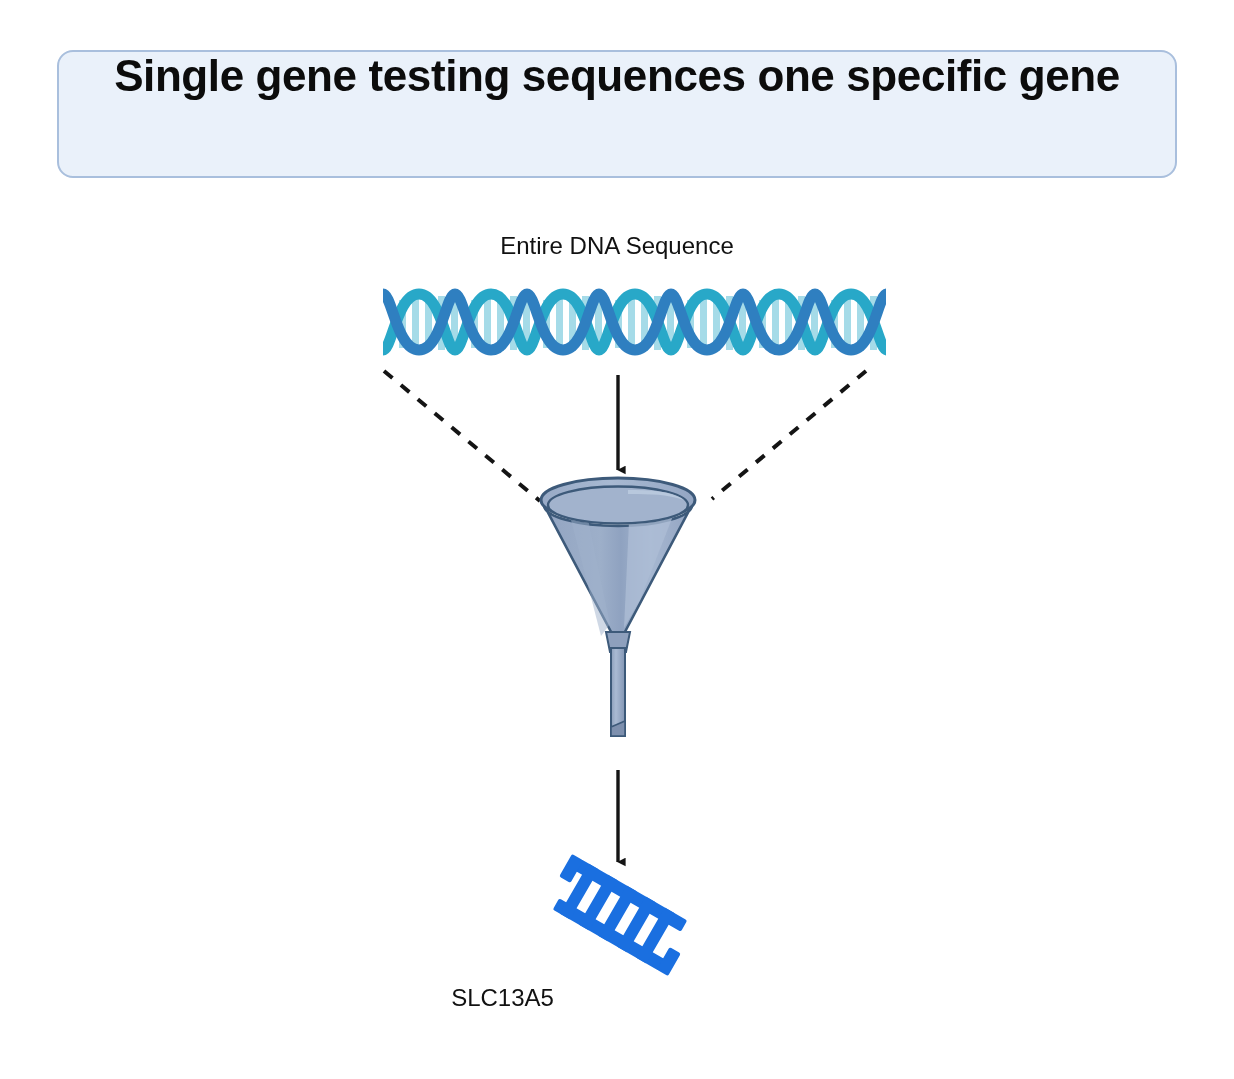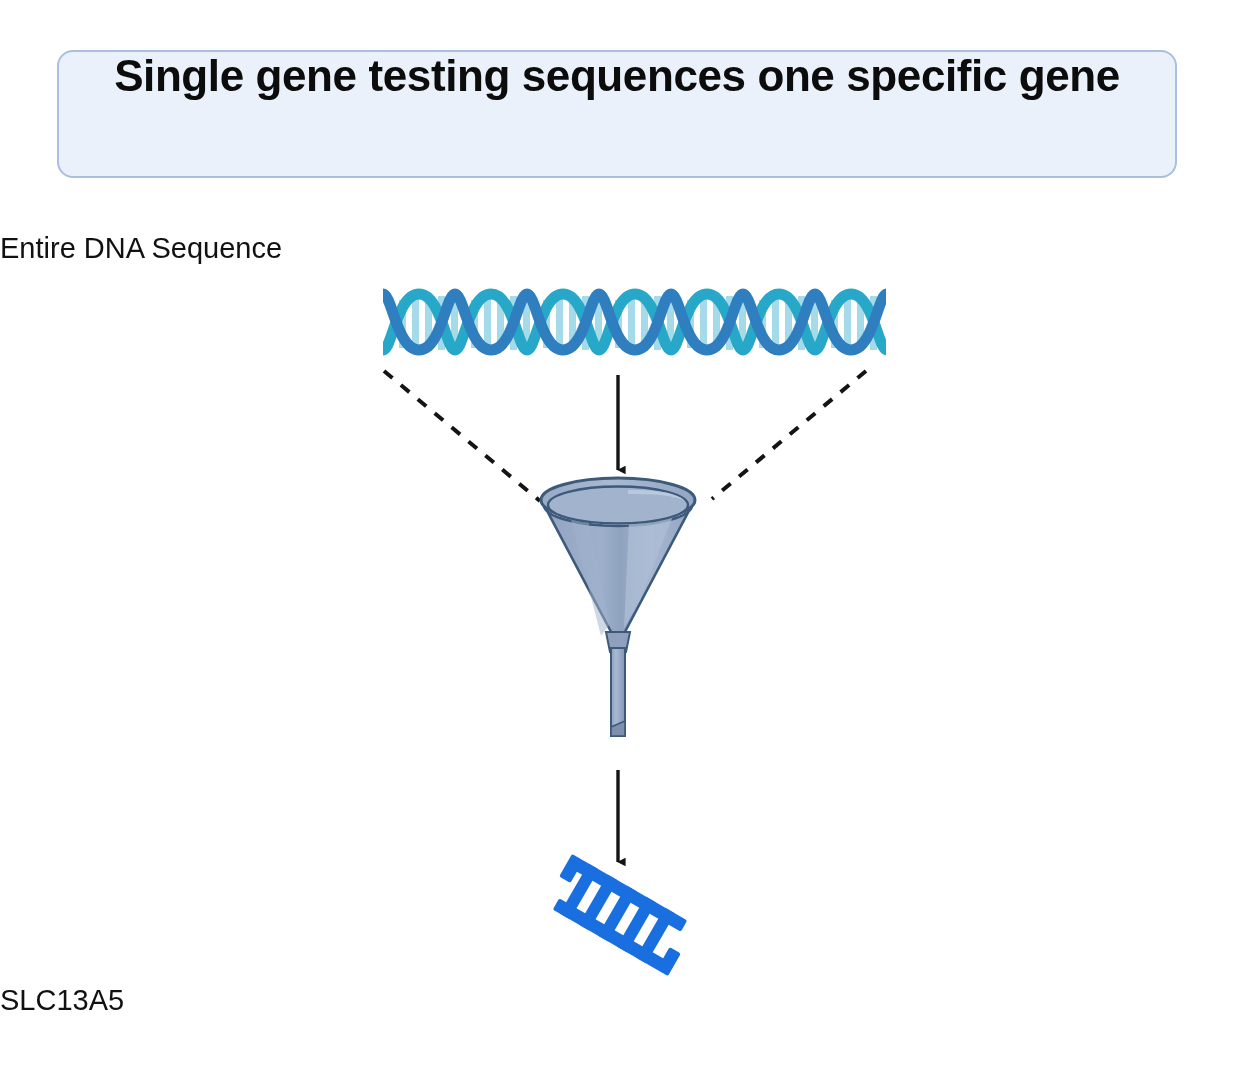--- a/index.html
+++ b/index.html
@@ -39,23 +39,23 @@
     color: #0c0c0c;
     text-align: center;
     line-height: 1.1;
     white-space: nowrap;
   }
 
   
   .plain-label {
     position: absolute;
     font-family: "Liberation Sans", sans-serif;
-    font-size: 29px;
+    font-size: 24px;
     color: #111111;
-    text-align: left;
+    text-align: center;
     white-space: nowrap;
     line-height: 1;
   }
   #dna-label {
     left: 0;
     top: 234px;
     width: 1234px;
   }
   #gene-label {
     left: 0;

